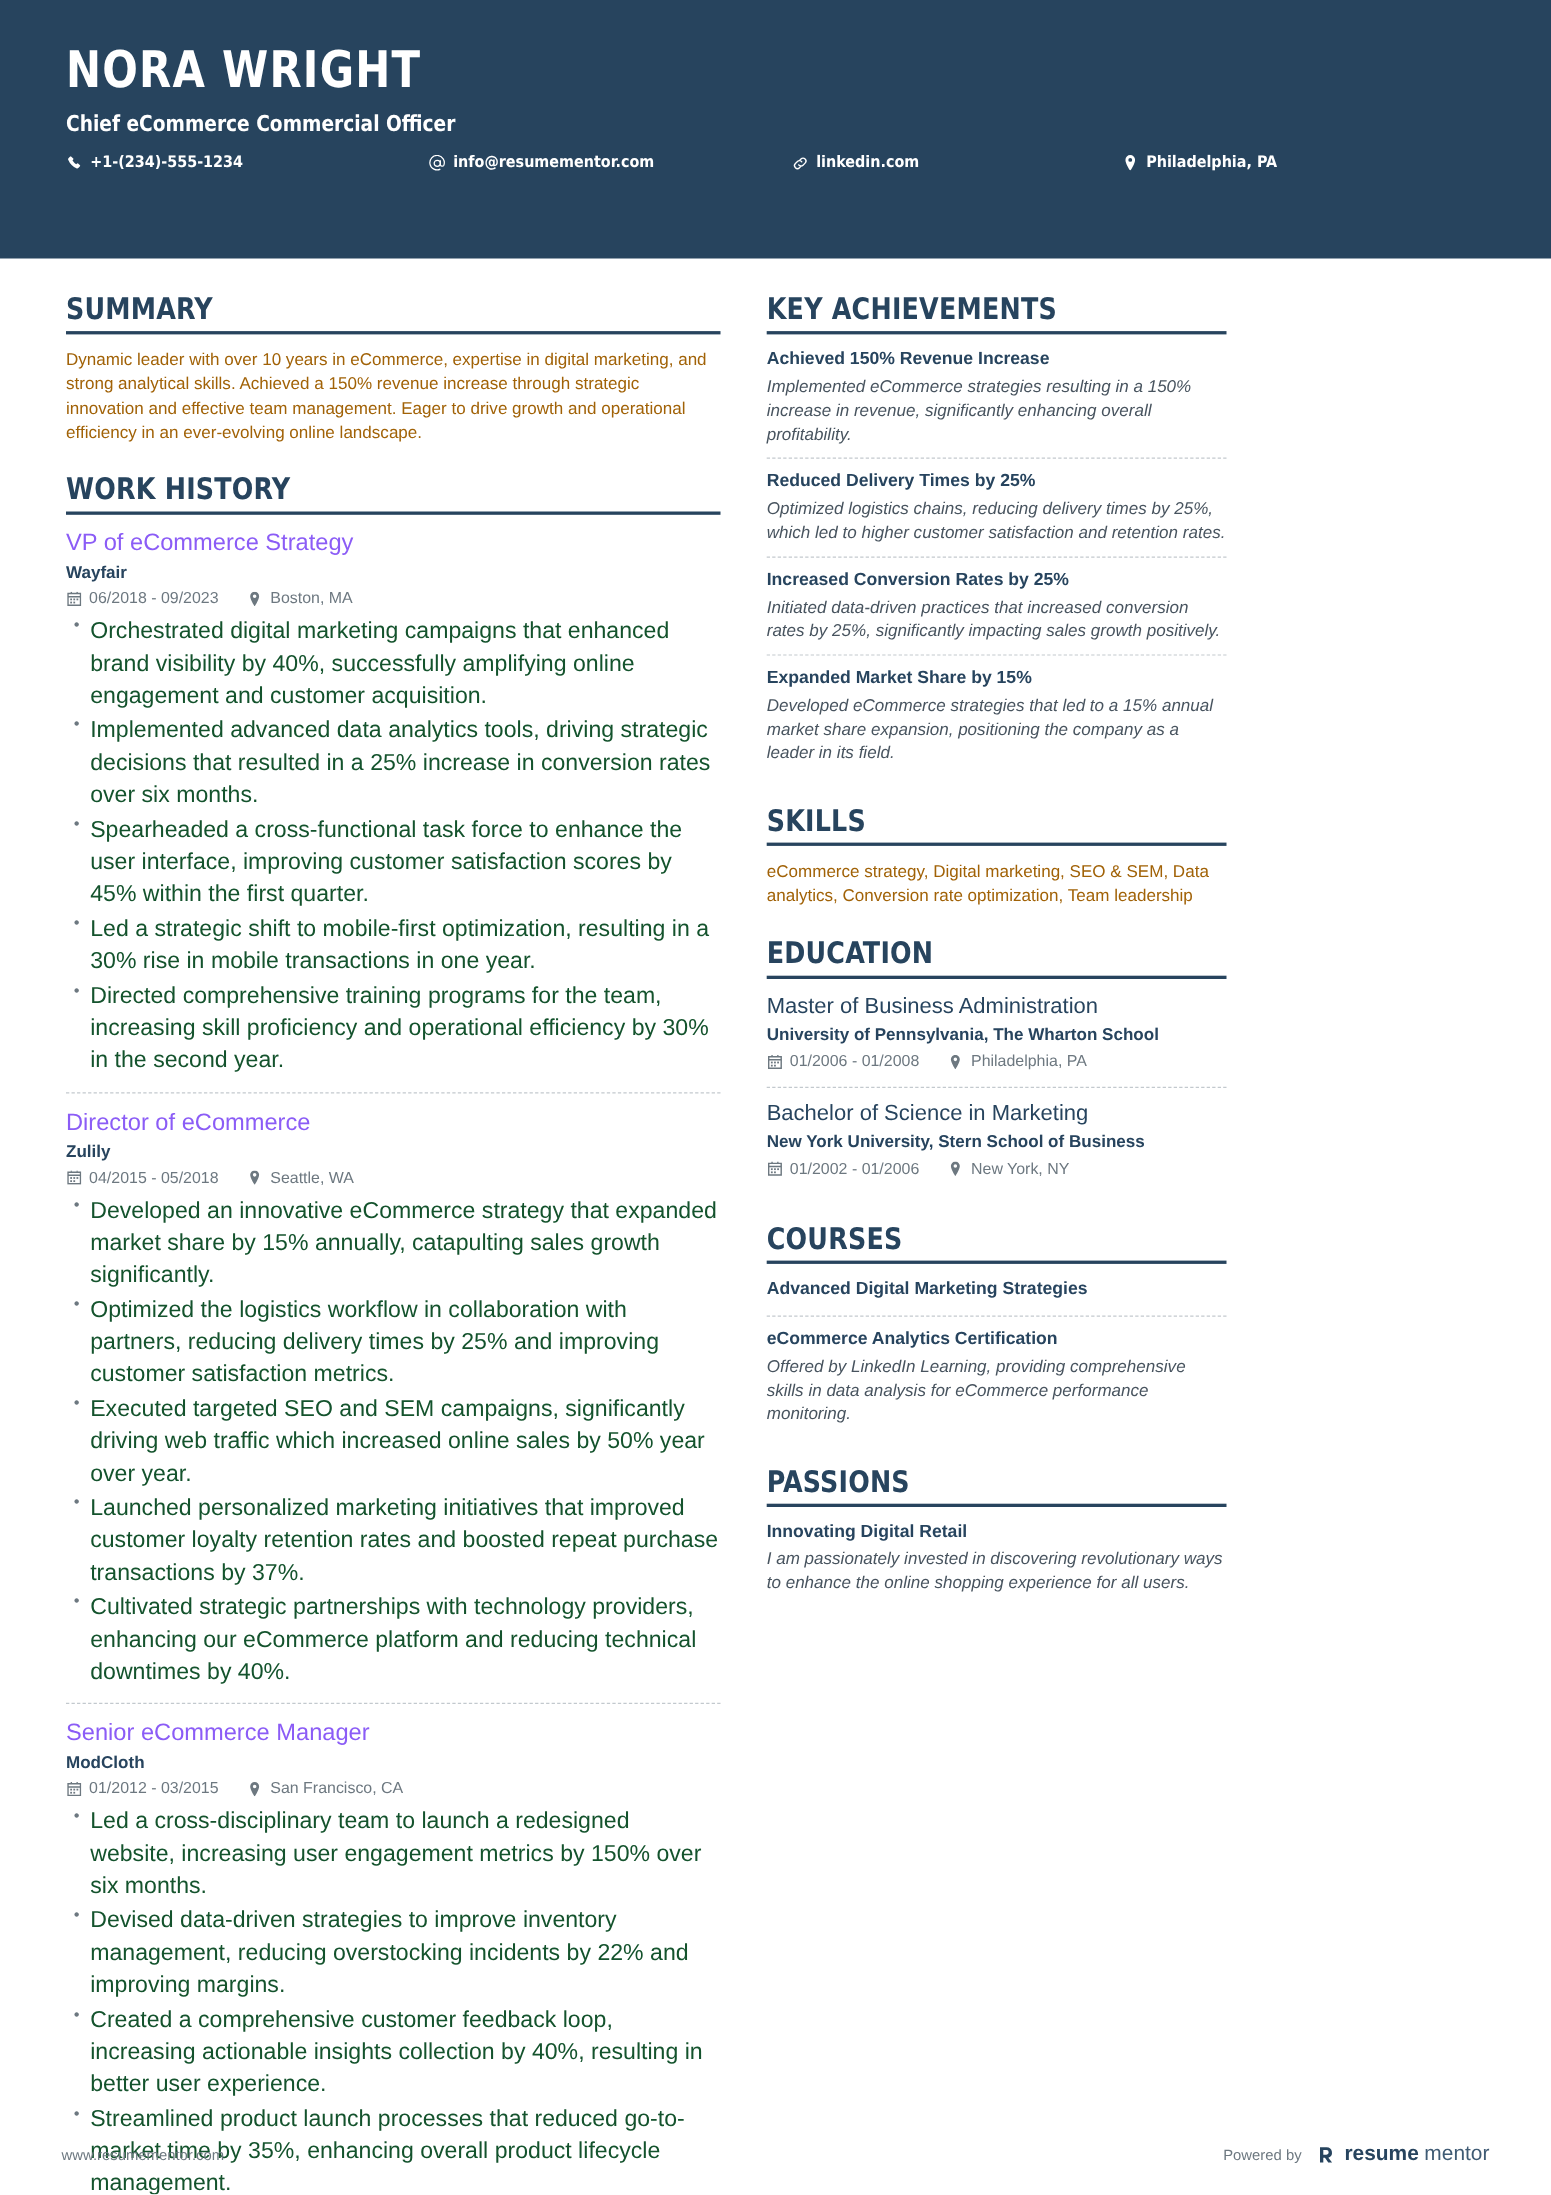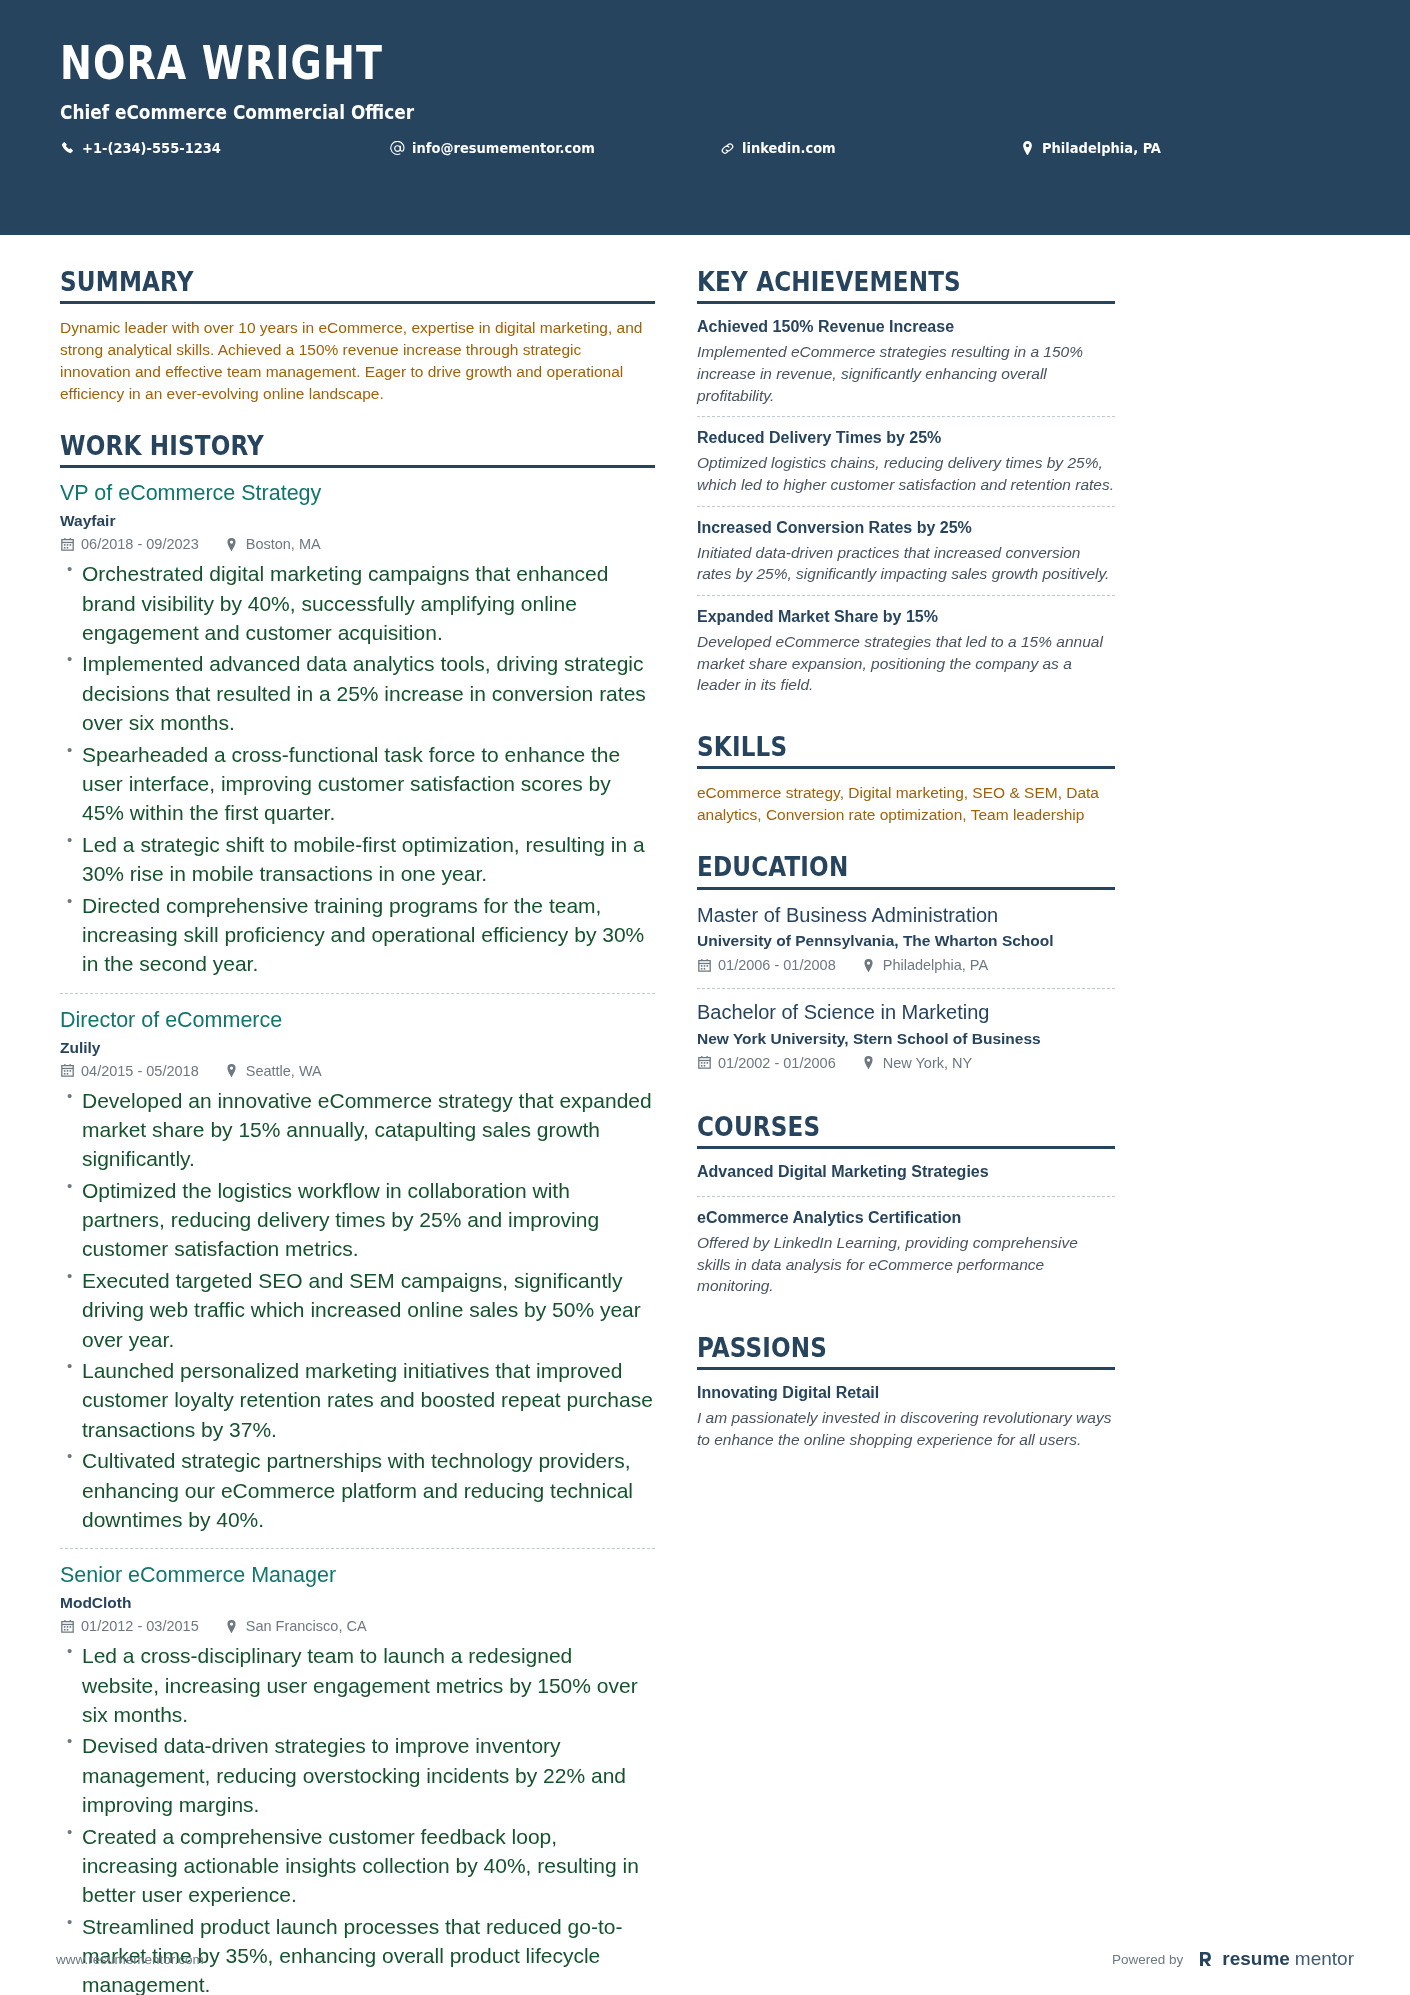--- a/index.html
+++ b/index.html
@@ -112,21 +112,21 @@
 
   
   .job { margin-bottom: 6px; }
   .job-sep {
     border: none;
     border-top: 1px dashed #c3c9ce;
     margin: 14px 0 14px 0;
   }
   .job-title {
     font-size: 21.5px;
-    color: #0f766e;
+    color: #8b5cf6;
     font-weight: normal;
     margin: 0 0 5px 0;
     line-height: 1.2;
   }
   .job-company {
     font-size: 15.5px;
     font-weight: bold;
     color: #27445e;
     margin: 0 0 6px 0;
   }

